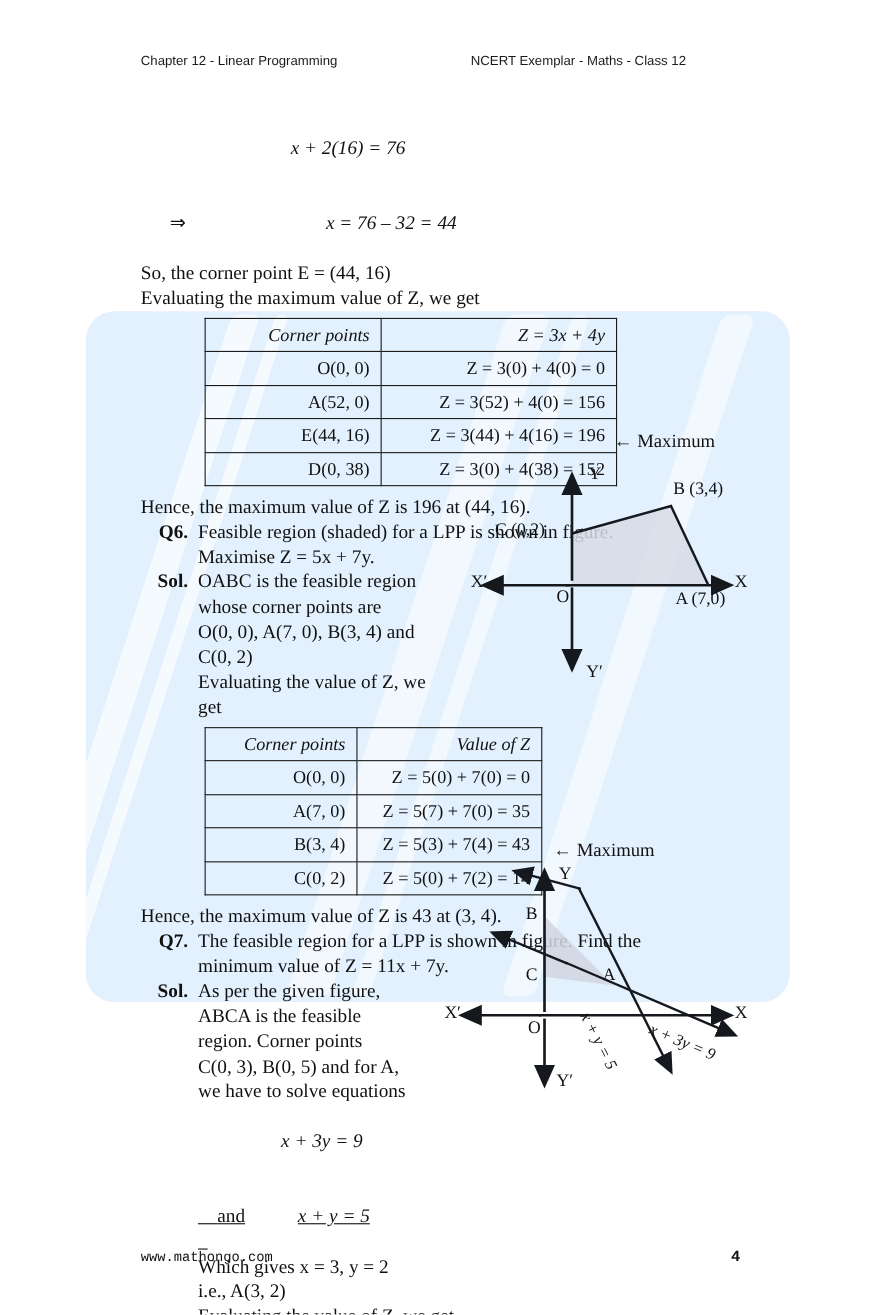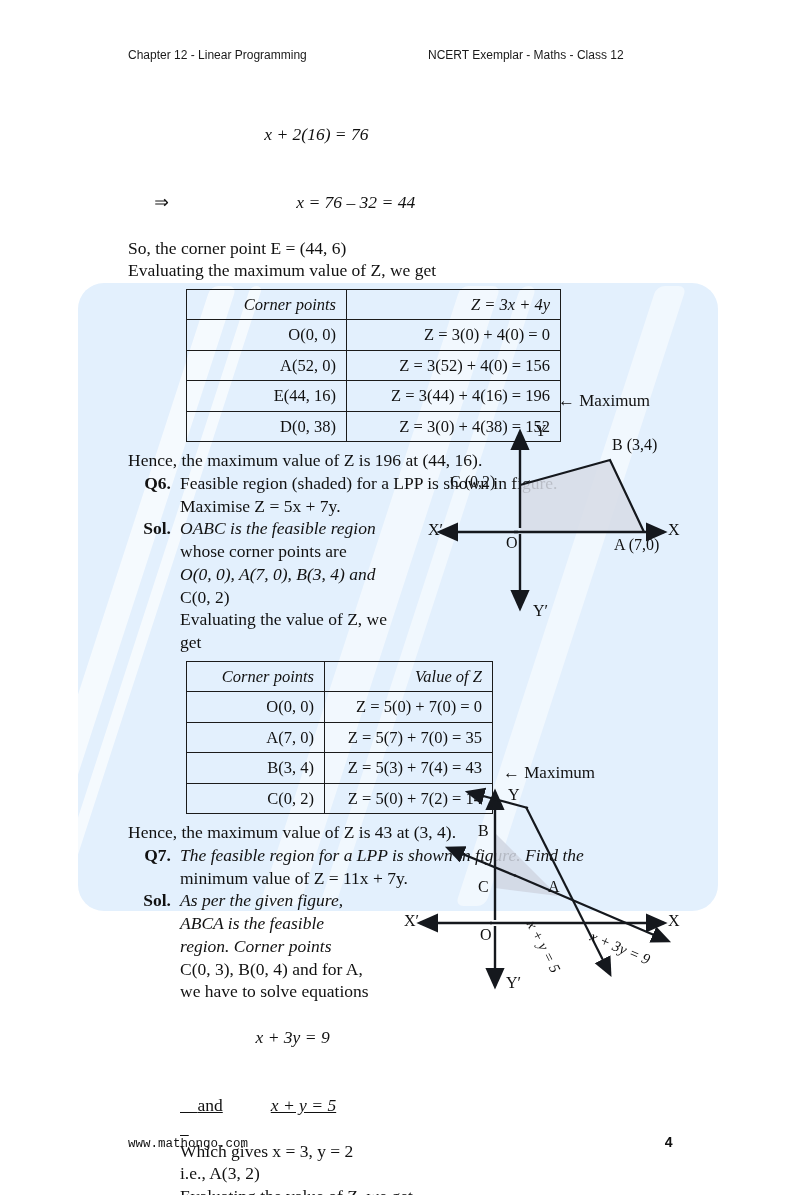--- a/index.html
+++ b/index.html
@@ -123,21 +123,21 @@
     font-size: 17.5px;
   }
   .qbody { flex: 1; }
   .plain { padding-left: 52px; }
 
   .justify-col {
     width: 292px;
     text-align: justify;
     text-align-last: left;
   }
-  .jfull { text-align: justify; text-align-last: left; font-style: italic; }
+  .jfull { text-align: justify; text-align-last: left; }
 
   
   .fig { position: absolute; z-index: 3; }
   .fig-q6 { left: 432px; top: 422px; width: 268px; height: 200px; }
   .fig-q7 { left: 398px; top: 778px; width: 302px; height: 225px; }
   .fig svg { display: block; overflow: visible; }
 </style>
 </head>
 <body>
 
@@ -155,21 +155,21 @@
 
 <div class="content">
 
   <div>
     <div class="eq-line ind-2">
       <i>x + 2(16) = 76</i>
     </div>
     <div class="eq-line">
       <span class="arrow-col">⇒</span><span style="display:inline-block;width:86px;"></span><i>x = 76 – 32 = 44</i>
     </div>
-    <div>So, the corner point E = (44, 6)</div>
+    <div>So, the corner point E = (44, 16)</div>
     <div>Evaluating the maximum value of Z, we get</div>
   </div>
 
   <div class="tbl-wrap">
     <table class="ctab tab1">
       <tbody>
           <tr>
         <td class="c0 hdr">Corner points</td>
         <td class="c1 hdr">Z = 3x + 4y</td>
       </tr>
@@ -253,21 +253,21 @@
       <div>minimum value of Z = 11x + 7y.</div>
     </div>
   </div>
 
   <div class="qrow">
     <div class="qlabel">Sol.</div>
     <div class="qbody" style="width:258px;">
       <div class="jfull">As per the given figure,</div>
       <div class="jfull">ABCA is the feasible</div>
       <div class="jfull">region. Corner points</div>
-      <div>C(0, 3), B(0, 4) and for A,</div>
+      <div>C(0, 3), B(0, 5) and for A,</div>
       <div>we have to solve equations</div>
     </div>
   </div>
 
   <div class="eq-line ind-2">
     <i>x + 3y = 9</i>
   </div>
   <div class="eq-line plain" style="padding-left:52px;text-decoration:underline;">
     <span>and</span><span style="display:inline-block;width:48px;"></span><i>x + y = 5</i>
   </div>

